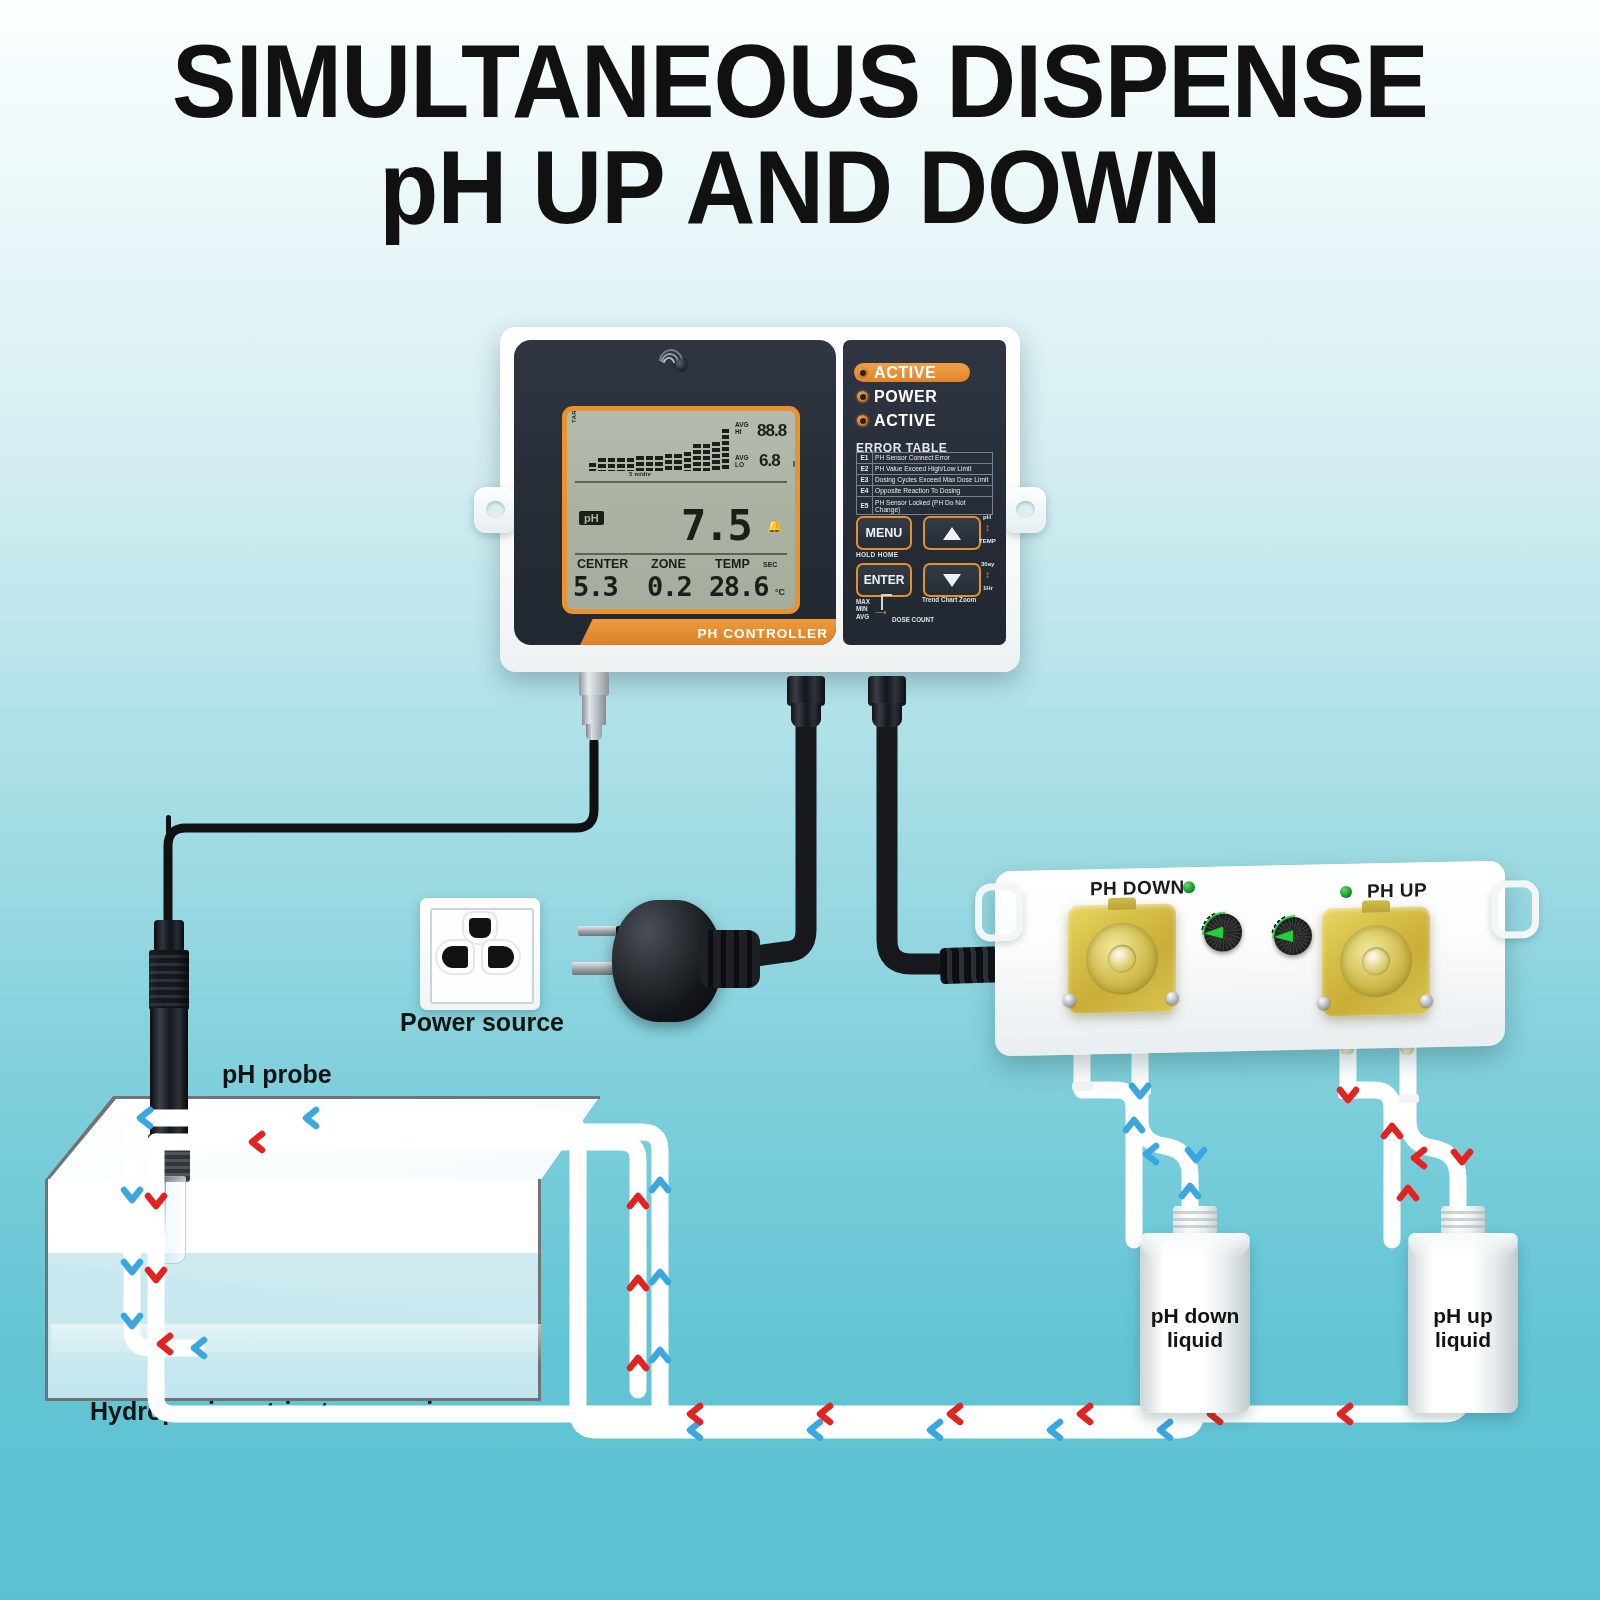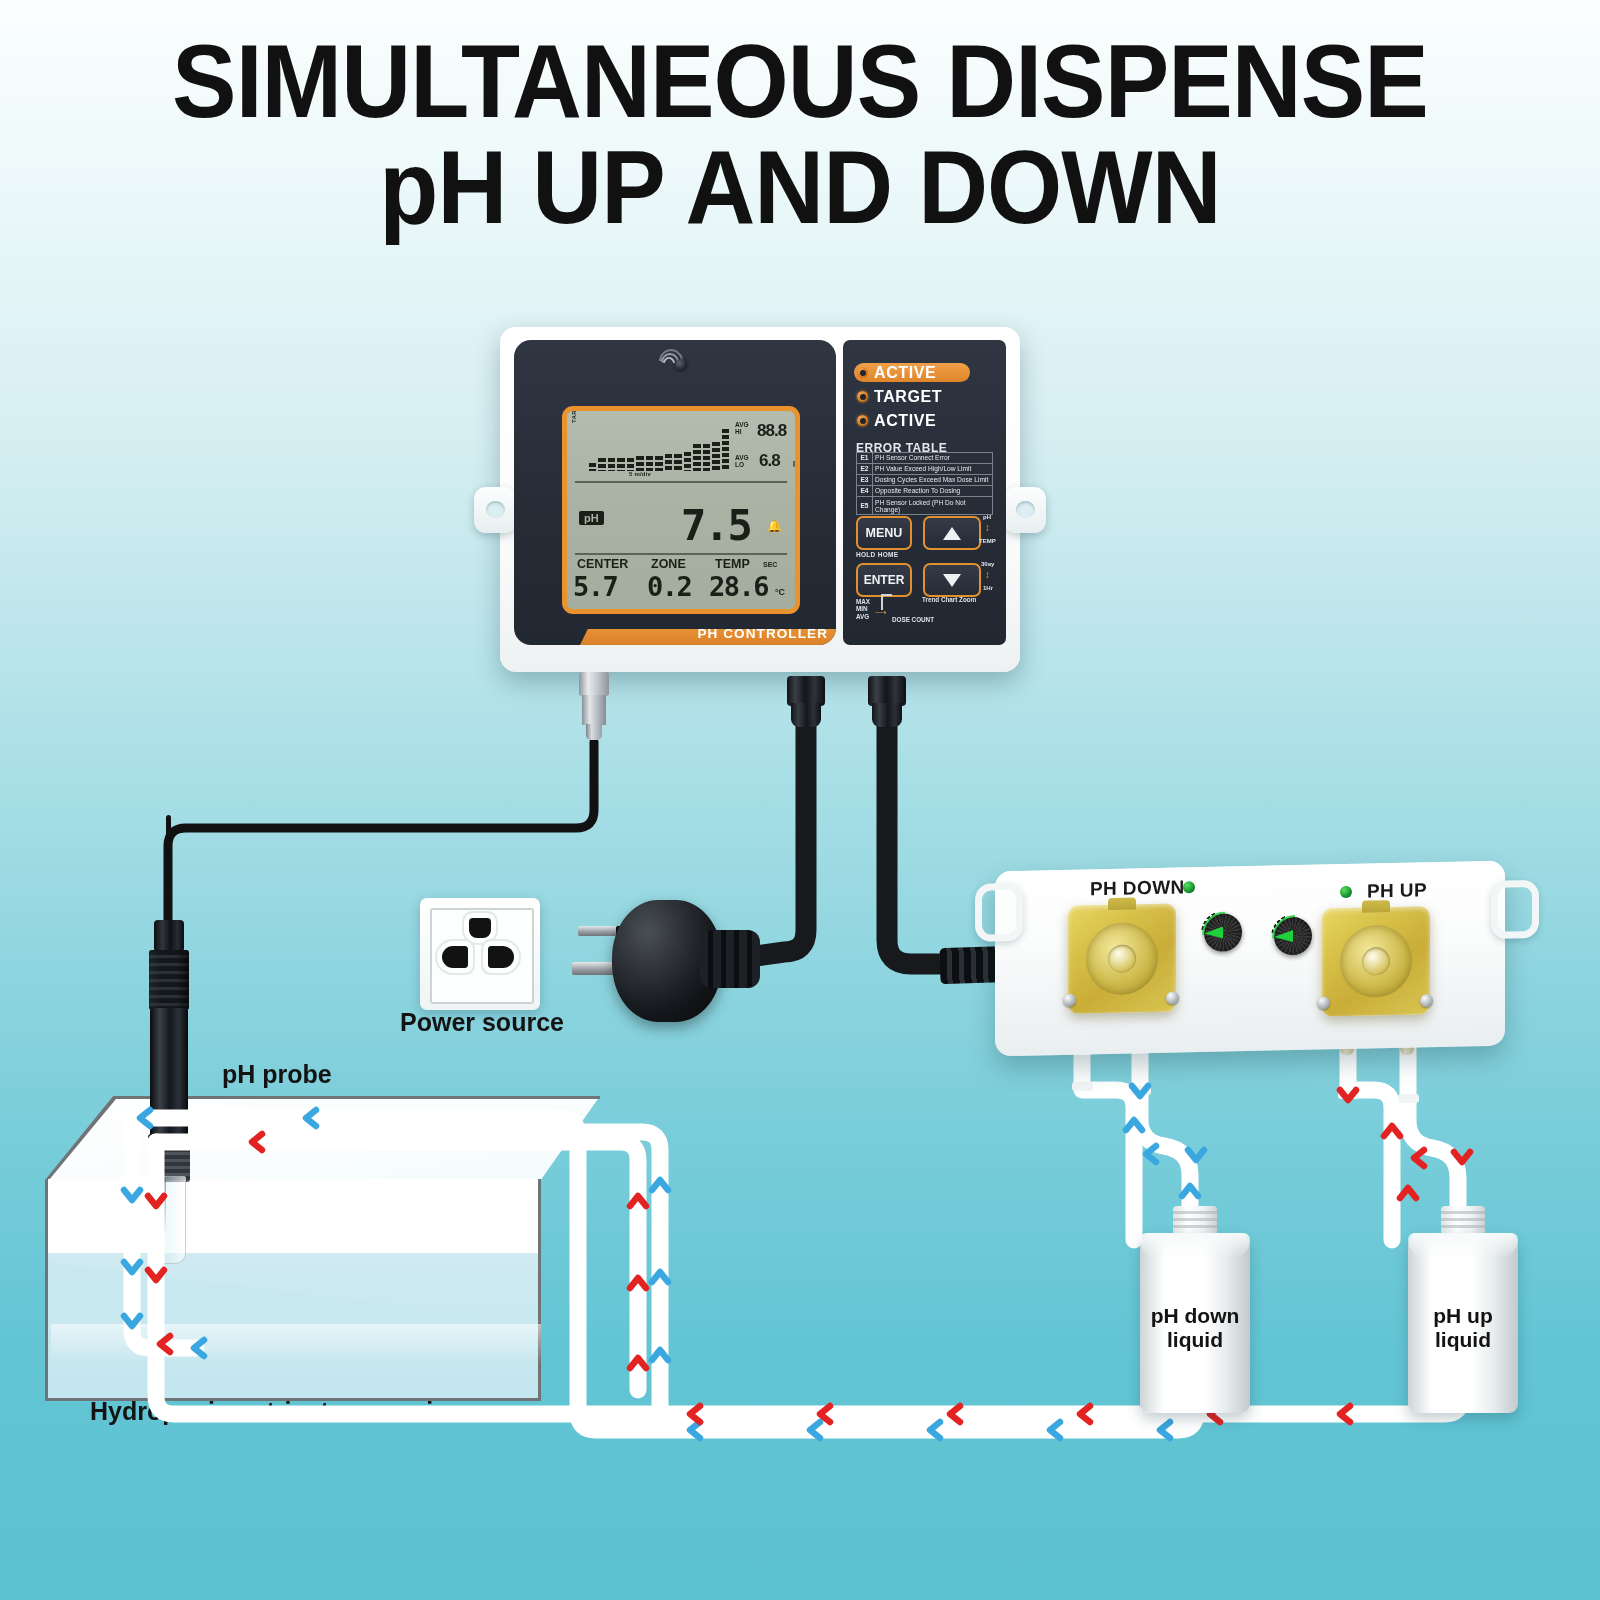--- a/index.html
+++ b/index.html
@@ -110,21 +110,21 @@
   #l-zone{left:84px;top:146px;}
   #l-temp{left:148px;top:146px;}
   #l-sec{left:196px;top:150px;font-size:7px;}
   #v-center{left:6px;top:160px;}
   #v-zone{left:80px;top:160px;}
   #v-temp{left:142px;top:160px;}
   #v-c{left:208px;top:176px;font-size:9px;font-weight:bold;color:#1a1f18;position:absolute;}
 
   
   #brand-strip{
-    position:absolute;left:0;bottom:0;width:322px;height:16px;overflow:hidden;
+    position:absolute;left:0;bottom:0;width:322px;height:26px;overflow:hidden;
   }
   #brand-strip .bg{
     position:absolute;left:66px;bottom:0;width:262px;height:26px;
     background:linear-gradient(180deg,#ee9b39,#d9812a);
     transform:skewX(-26deg);transform-origin:bottom left;
   }
   #brand-strip .txt{
     position:absolute;right:8px;bottom:4px;color:#fff;font-size:13.5px;font-weight:bold;letter-spacing:1.1px;
   }
 
@@ -445,21 +445,21 @@
           <div id="lcd-sep2"></div>
 
           <div class="lcdtxt" id="ph-tag">pH</div>
           <div class="lcdtxt" id="main-val">7.5</div>
           <div class="lcdtxt" id="bell">🔔</div>
 
           <div class="foot-lab" id="l-center">CENTER</div>
           <div class="foot-lab" id="l-zone">ZONE</div>
           <div class="foot-lab" id="l-temp">TEMP</div>
           <div class="foot-lab" id="l-sec">SEC</div>
-          <div class="foot-val" id="v-center">5.7</div>
+          <div class="foot-val" id="v-center">5.3</div>
           <div class="foot-val" id="v-zone">0.2</div>
           <div class="foot-val" id="v-temp">28.6</div>
           <div id="v-c">°C</div>
         </div>
       </div>
 
       <div id="brand-strip">
         <div class="bg"></div>
         <div class="txt">PH CONTROLLER</div>
       </div>
@@ -468,21 +468,21 @@
     <div id="panel-side">
 
       <div id="leds">
         <div class="ledrow" id="led-power">
           <div class="pill"></div>
           <div class="led"></div>
           <div class="ledlab">ACTIVE</div>
         </div>
         <div class="ledrow">
           <div class="led"></div>
-          <div class="ledlab">TARGET</div>
+          <div class="ledlab">POWER</div>
         </div>
         <div class="ledrow">
           <div class="led"></div>
           <div class="ledlab">ACTIVE</div>
         </div>
       </div>
 
       <div id="err-title">ERROR TABLE</div>
       <table id="err-table">
           <tbody>

